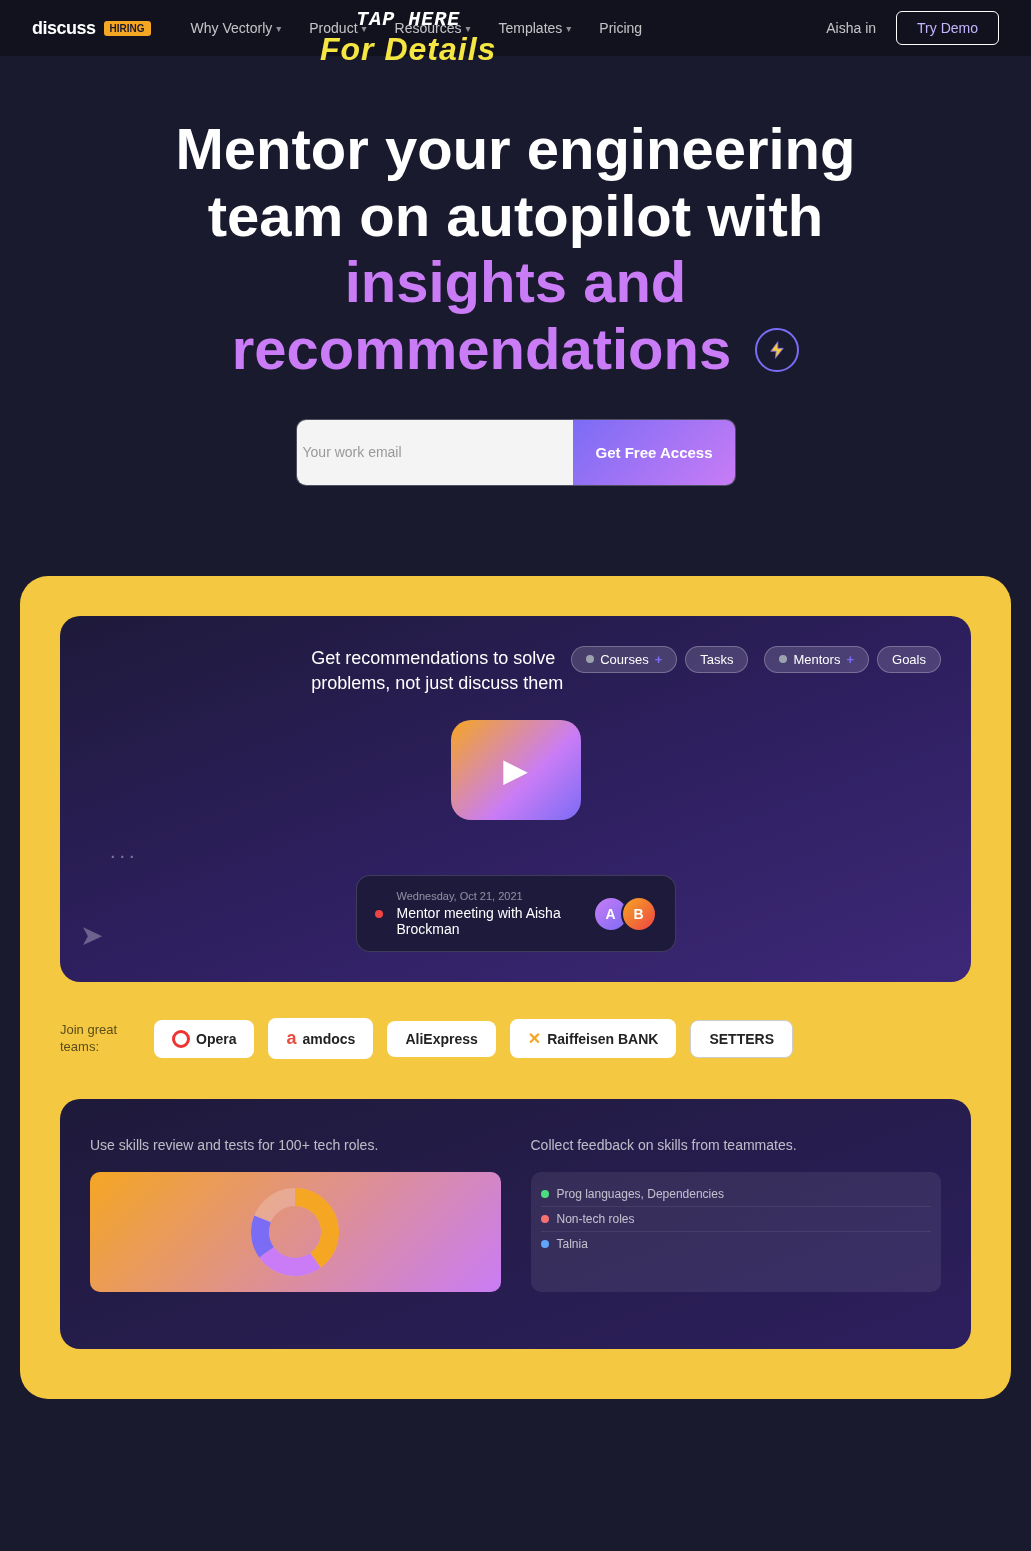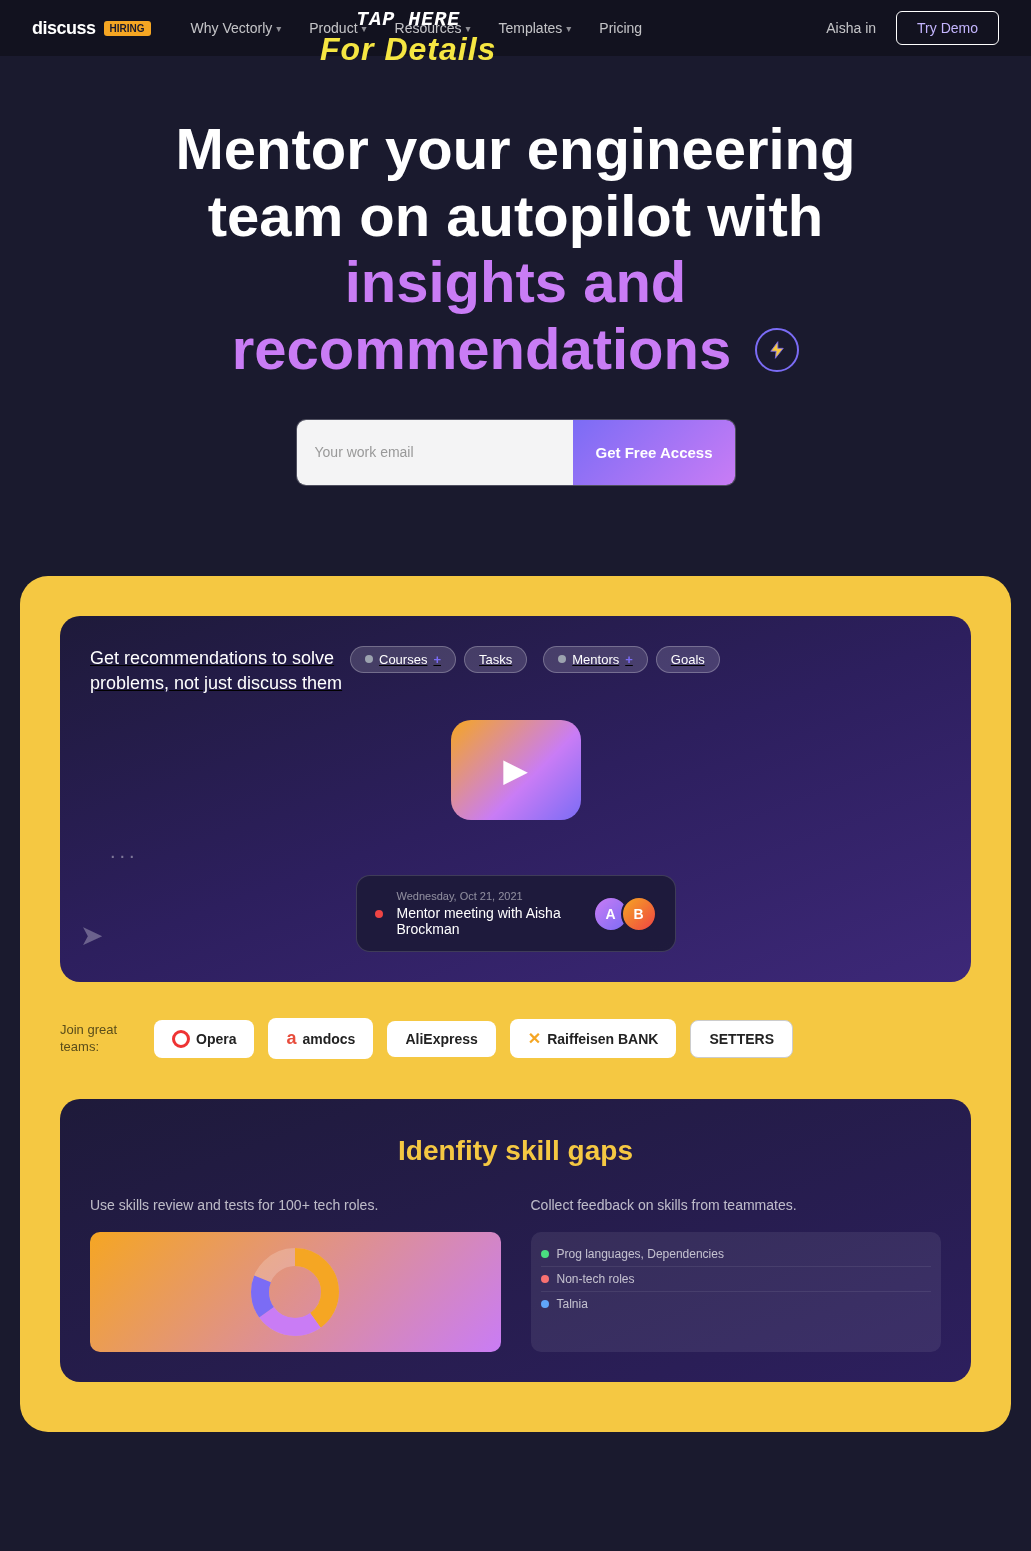--- a/index.html
+++ b/index.html
@@ -153,21 +153,21 @@
       border-radius: 10px;
       overflow: hidden;
       border: 1.5px solid rgba(255,255,255,0.2);
       background: rgba(255,255,255,0.05);
     }
     .email-input {
       flex: 1;
       background: rgba(255,255,255,0.95);
       border: none;
       outline: none;
-      padding: 14px 18px;
+      padding: 14px 6px;
       font-size: 14px;
       color: #333;
     }
     .email-input::placeholder { color: #999; }
     .get-access-btn {
       background: linear-gradient(135deg, #7b6cf5 0%, #c97cf5 100%);
       color: #fff;
       border: none;
       padding: 24px 22px;
       font-size: 15px;
@@ -188,24 +188,23 @@
     .video-card {
       background: linear-gradient(160deg, #1e1a3a 0%, #2d1f5e 50%, #3d2878 100%);
       border-radius: 20px;
       padding: 30px;
       position: relative;
       overflow: hidden;
       min-height: 340px;
     }
     .video-card-top {
       display: flex;
-      justify-content: flex-start;
+      justify-content: flex-end;
       align-items: flex-start;
       margin-bottom: 24px;
-      text-decoration: underline;
     }
     .video-card-label {
       color: #fff;
       font-size: 18px;
       font-weight: 500;
       line-height: 1.4;
       max-width: 260px;
     }
     .video-tags {
       display: flex;
@@ -562,21 +561,20 @@
       <span class="raiffeisen-x">✕</span>
       <span>Raiffeisen BANK</span>
     </div>
 
     <div class="team-logo" style="border: 1.5px solid #ccc;">
       <span>SETTERS</span>
     </div>
   </div>
 
   <div class="identity-section">
-    <div class="identity-title">Idenfity skill gaps</div>
     <div class="identity-cols">
       <div class="identity-col">
         <div class="identity-col-text">Use skills review and tests for 100+ tech roles.</div>
         <div class="identity-chart">
           <svg class="identity-chart-donut" viewBox="0 0 100 100">
             <circle cx="50" cy="50" r="35" fill="none" stroke="rgba(255,255,255,0.2)" stroke-width="18"></circle>
             <circle cx="50" cy="50" r="35" fill="none" stroke="#f5a623" stroke-width="18" stroke-dasharray="88 132" stroke-dashoffset="0" transform="rotate(-90 50 50)"></circle>
             <circle cx="50" cy="50" r="35" fill="none" stroke="#c97cf5" stroke-width="18" stroke-dasharray="55 165" stroke-dashoffset="-88" transform="rotate(-90 50 50)"></circle>
             <circle cx="50" cy="50" r="35" fill="none" stroke="#7b6cf5" stroke-width="18" stroke-dasharray="35 185" stroke-dashoffset="-143" transform="rotate(-90 50 50)"></circle>
           </svg>

